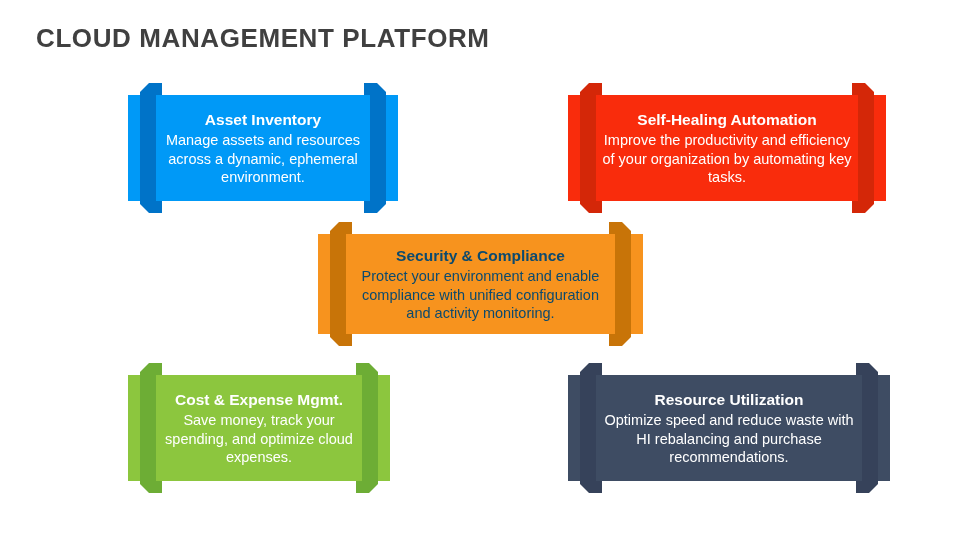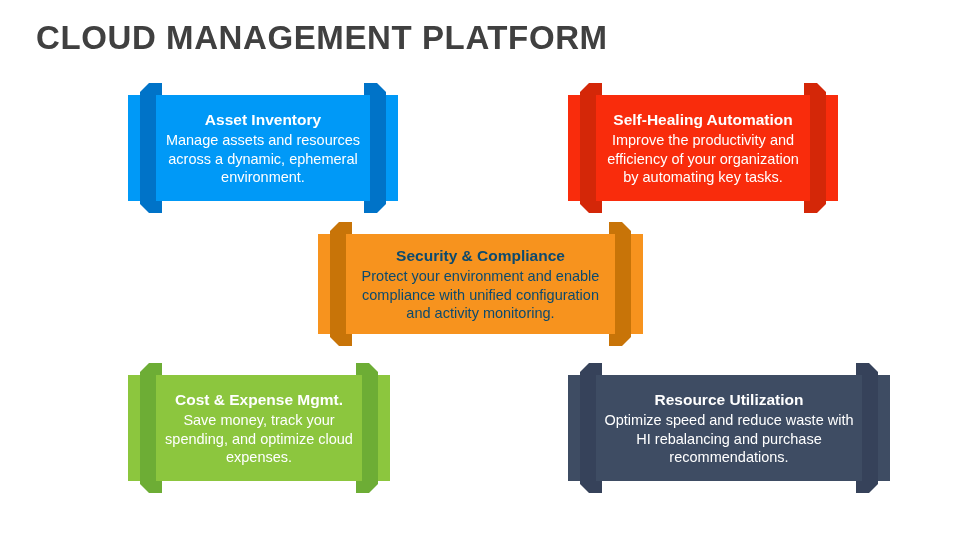--- a/index.html
+++ b/index.html
@@ -20,21 +20,21 @@
     position: absolute;
     inset: 0;
     background: #ffffff;
   }
 
   
   #page-title {
     position: absolute;
     left: 36px;
     top: 18px;
-    font-size: 33px;
+    font-size: 26px;
     font-weight: bold;
     letter-spacing: 0.6px;
     color: #404040;
     white-space: nowrap;
     line-height: 40px;
   }
 
   
   .ribbon {
     position: absolute;
@@ -90,21 +90,21 @@
     margin-bottom: 1px;
   }
   .card-desc {
     font-size: 14.5px;
     font-weight: normal;
     line-height: 18.5px;
   }
 
   
   #card-asset-inventory     { left: 128px; top: 83px;  width: 270px; height: 130px; }
-  #card-self-healing        { left: 568px; top: 83px;  width: 270px; height: 130px; }
+  #card-self-healing        { left: 568px; top: 83px;  width: 318px; height: 130px; }
   #card-security            { left: 318px; top: 222px; width: 325px; height: 124px; }
   #card-cost-expense        { left: 128px; top: 363px; width: 262px; height: 130px; }
   #card-resource-util       { left: 568px; top: 363px; width: 322px; height: 130px; }
 </style>
 </head>
 <body style="background: rgb(255, 255, 255);">
 
 <div id="slide">
 
   <div id="page-title" style="color: rgb(64, 64, 64);">CLOUD MANAGEMENT PLATFORM</div>

